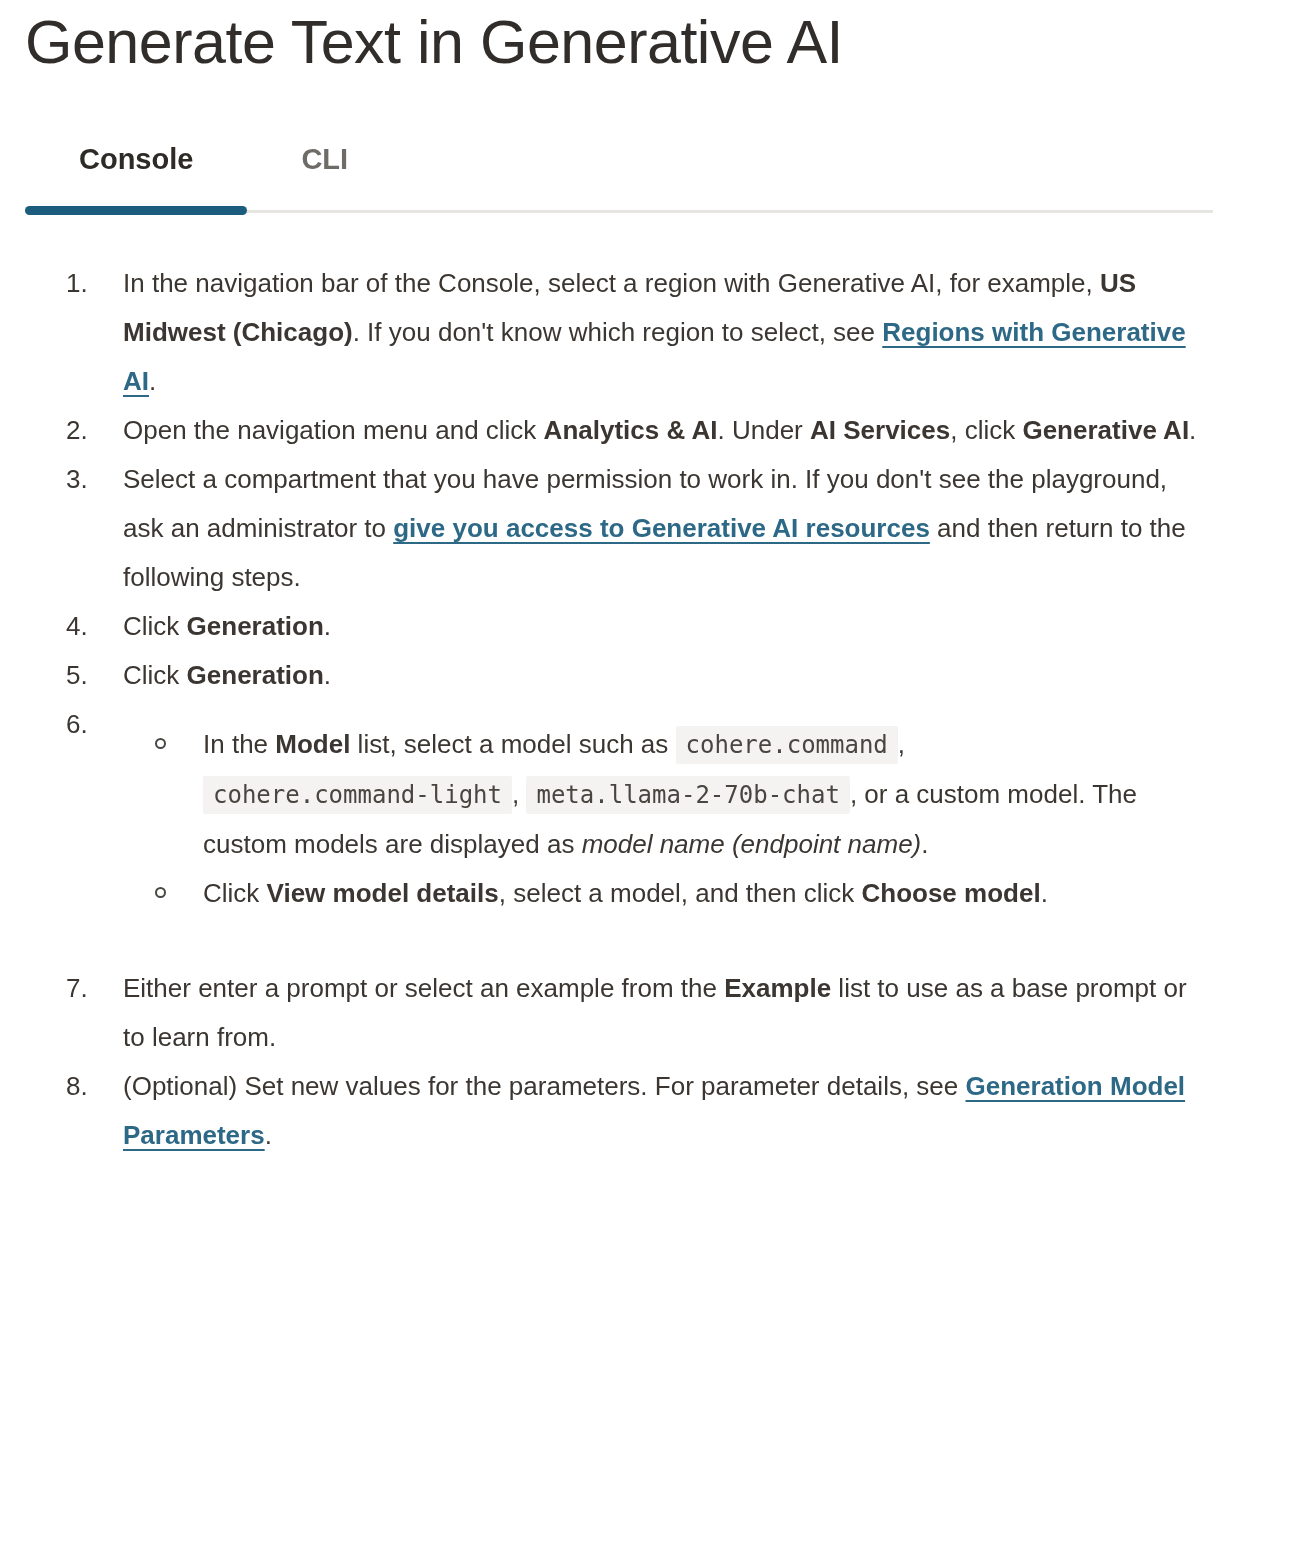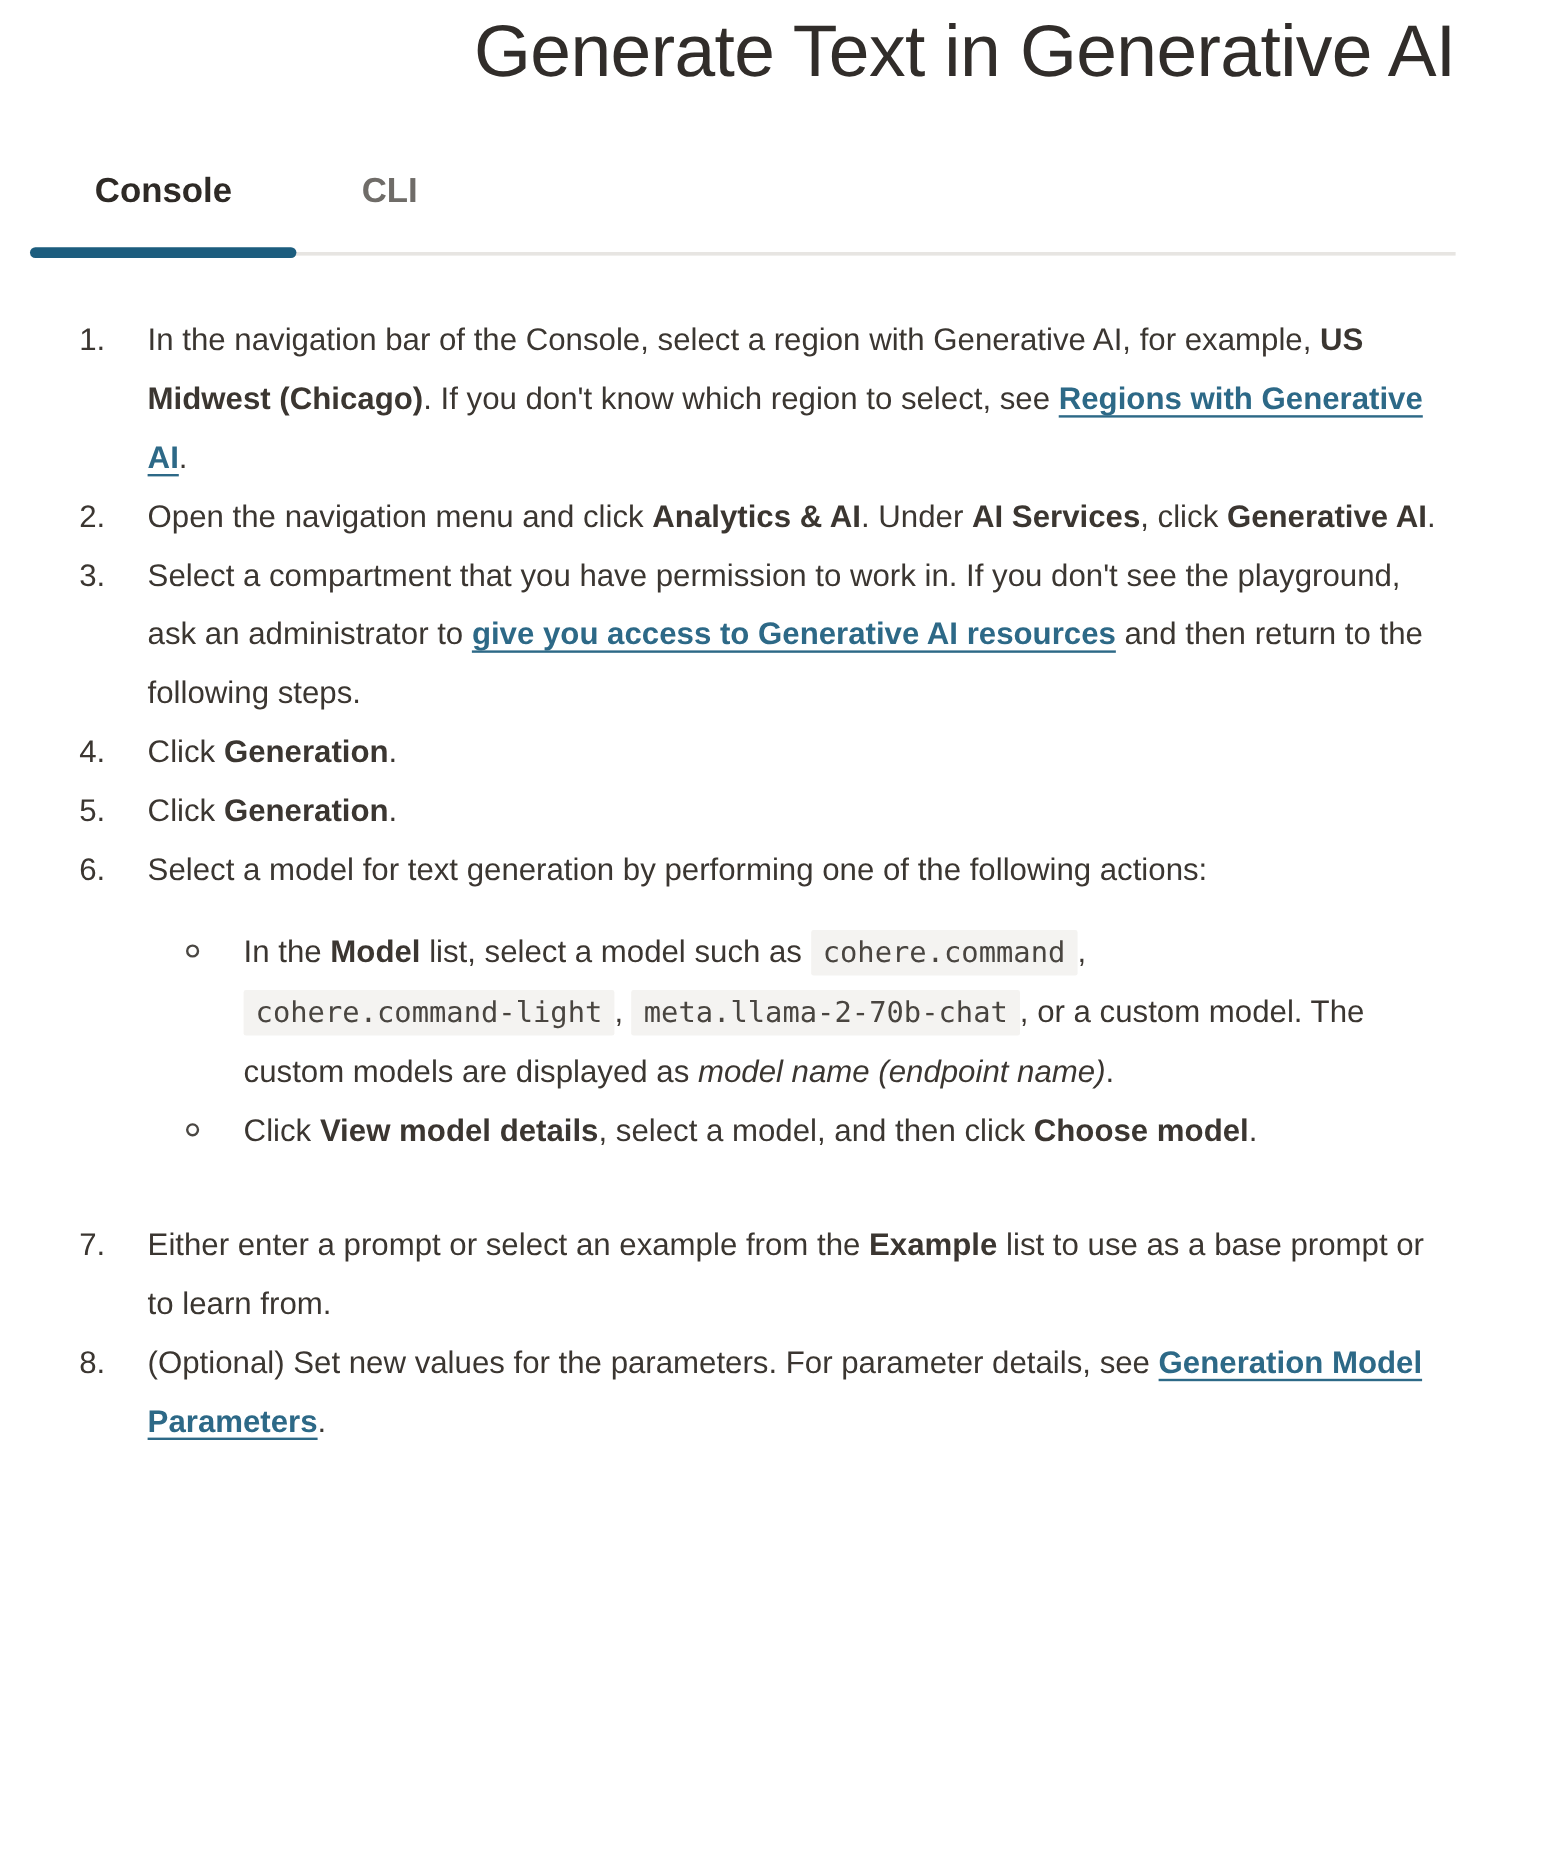--- a/index.html
+++ b/index.html
@@ -25,21 +25,20 @@
     width:1188px;
     margin-left:25px;
   }
   .title{
     font-size:61px;
     font-weight:400;
     line-height:1.2;
     color:var(--title);
     letter-spacing:-0.5px;
     margin:6px 0 0 0;
-    text-align:right;
   }
   .intro{
     font-size:26px;
     line-height:50px;
     margin-top:48px;
     max-width:1185px;
   }
   
   .tabs{
     margin-top:56px;
@@ -149,21 +148,21 @@
       <li class="step">
         <span class="step-num">4.</span>
         <div class="step-body"><span>Click </span><strong>Generation</strong><span>.</span></div>
       </li>
       <li class="step">
         <span class="step-num">5.</span>
         <div class="step-body"><span>Click </span><strong>Generation</strong><span>.</span></div>
       </li>
       <li class="step">
         <span class="step-num">6.</span>
-        <div class="step-body"><span>Select a model for text generation by performing one of the following actions:</span><ul class="substeps">
+        <div class="step-body"><ul class="substeps">
             <li class="substep">
               <span class="substep-marker">
                 <span class="ring"></span>
               </span>
               <div class="substep-body"><span>In the </span><strong>Model</strong><span> list, select a model such as </span><code class="code-span">cohere.command</code><span>, </span><code class="code-span">cohere.command-light</code><span>, </span><code class="code-span">meta.llama-2-70b-chat</code><span>, or a custom model. The custom models are displayed as </span><em>model name (endpoint name)</em><span>.</span></div>
             </li>
             <li class="substep">
               <span class="substep-marker">
                 <span class="ring"></span>
               </span>

